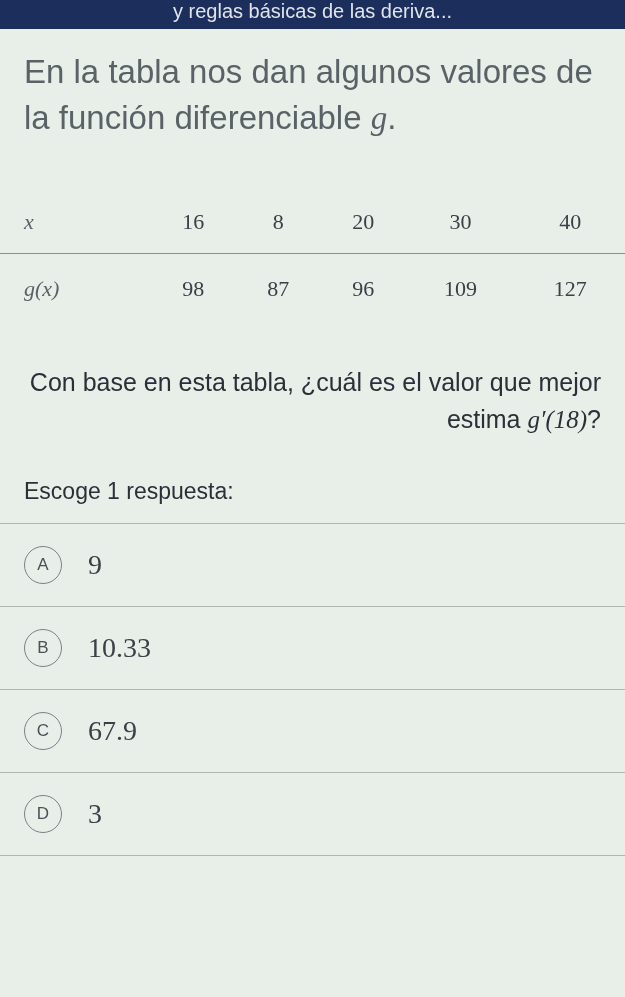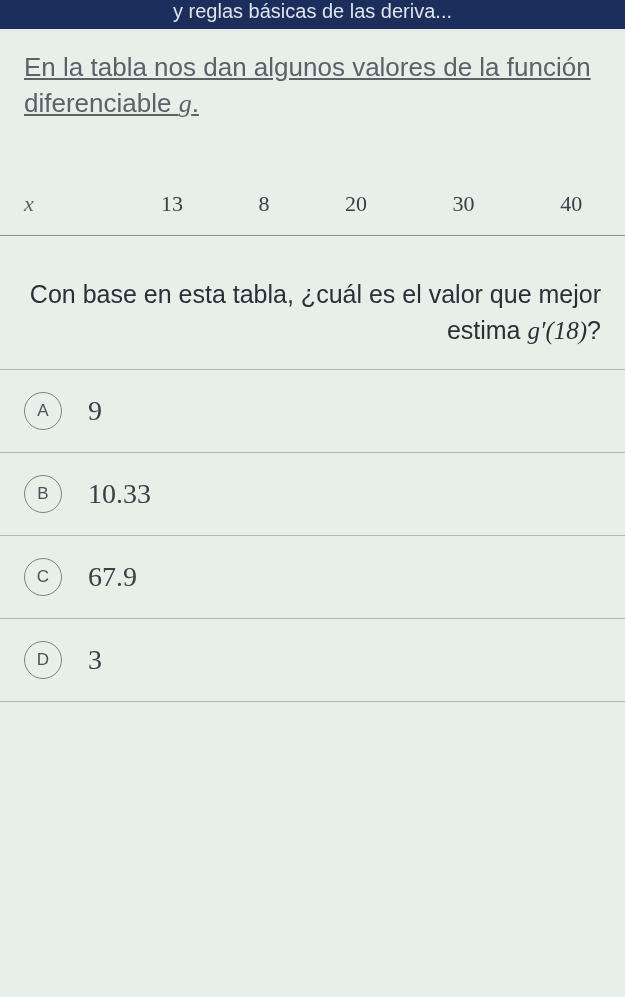--- a/index.html
+++ b/index.html
@@ -19,24 +19,23 @@
     white-space: nowrap;
     overflow: hidden;
   }
   .content {
     background: #e8eee8;
     min-height: 970px;
     padding: 0;
   }
   .intro {
     padding: 20px 24px 30px 24px;
-    font-size: 26px;
+    font-size: 33px;
     color: #5a6268;
     line-height: 1.4;
-    text-decoration: underline;
   }
   .intro .mathvar {
     font-family: Georgia, "Times New Roman", serif;
     font-style: italic;
   }
   table.data {
     width: 100%;
     border-collapse: collapse;
     margin-top: 20px;
   }
@@ -117,33 +116,42 @@
 <div class="content">
 
   <div class="intro">
     <span>En la tabla nos dan algunos valores de la función diferenciable </span><span class="mathvar">g</span><span>.</span>
   </div>
 
   <table class="data">
     <tbody>
         <tr>
       <td>x</td>
-      <td>13</td>
+      <td>16</td>
       <td>8</td>
       <td>20</td>
       <td>30</td>
       <td>40</td>
+    </tr>
+    <tr>
+      <td>g(x)</td>
+      <td>98</td>
+      <td>87</td>
+      <td>96</td>
+      <td>109</td>
+      <td>127</td>
     </tr>
   </tbody>
     </table>
 
   <div class="question">
     <span>Con base en esta tabla, ¿cuál es el valor que mejor estima </span><span class="math">g′(18)</span><span>?</span>
   </div>
 
+  <div class="prompt">Escoge 1 respuesta:</div>
 
   <div class="choices">
     <div class="choice">
       <div class="letter">A</div>
       <div class="value">9</div>
     </div>
     <div class="choice">
       <div class="letter">B</div>
       <div class="value">10.33</div>
     </div>

